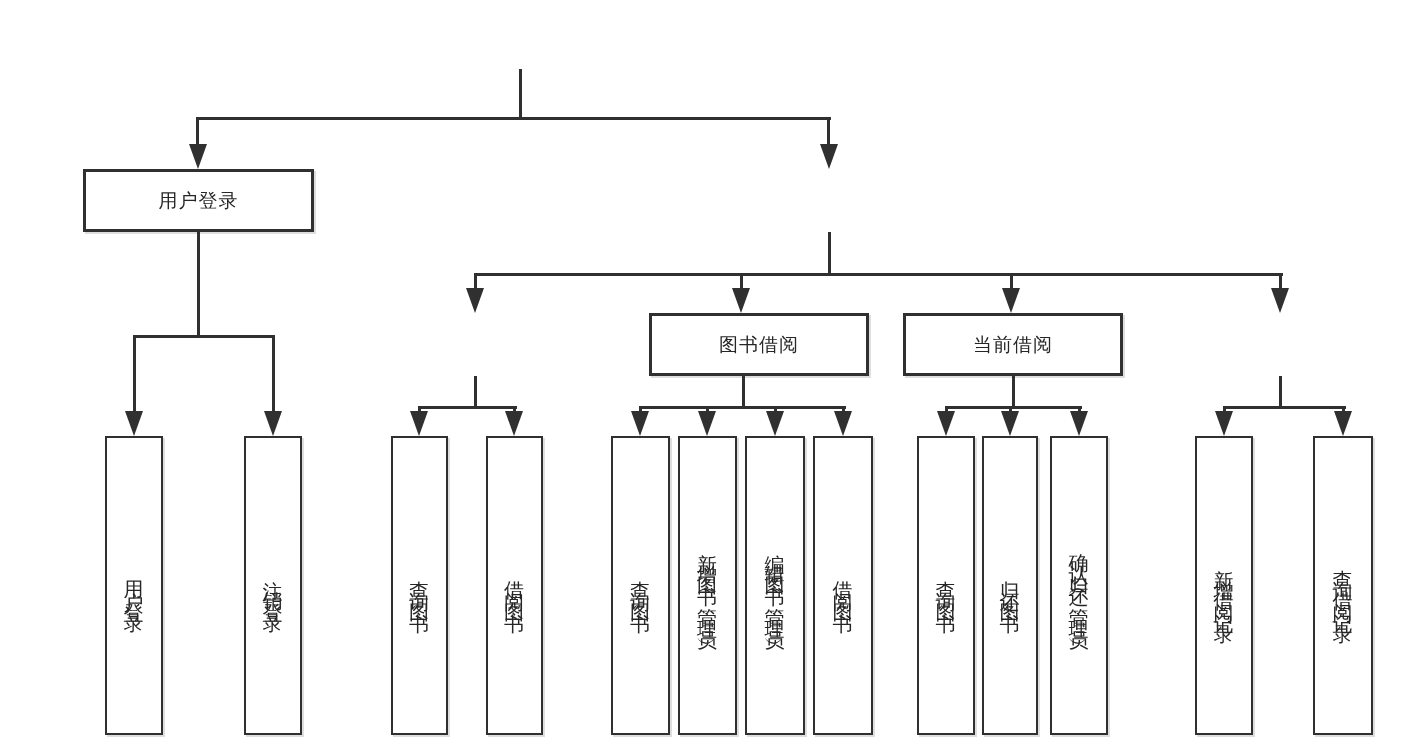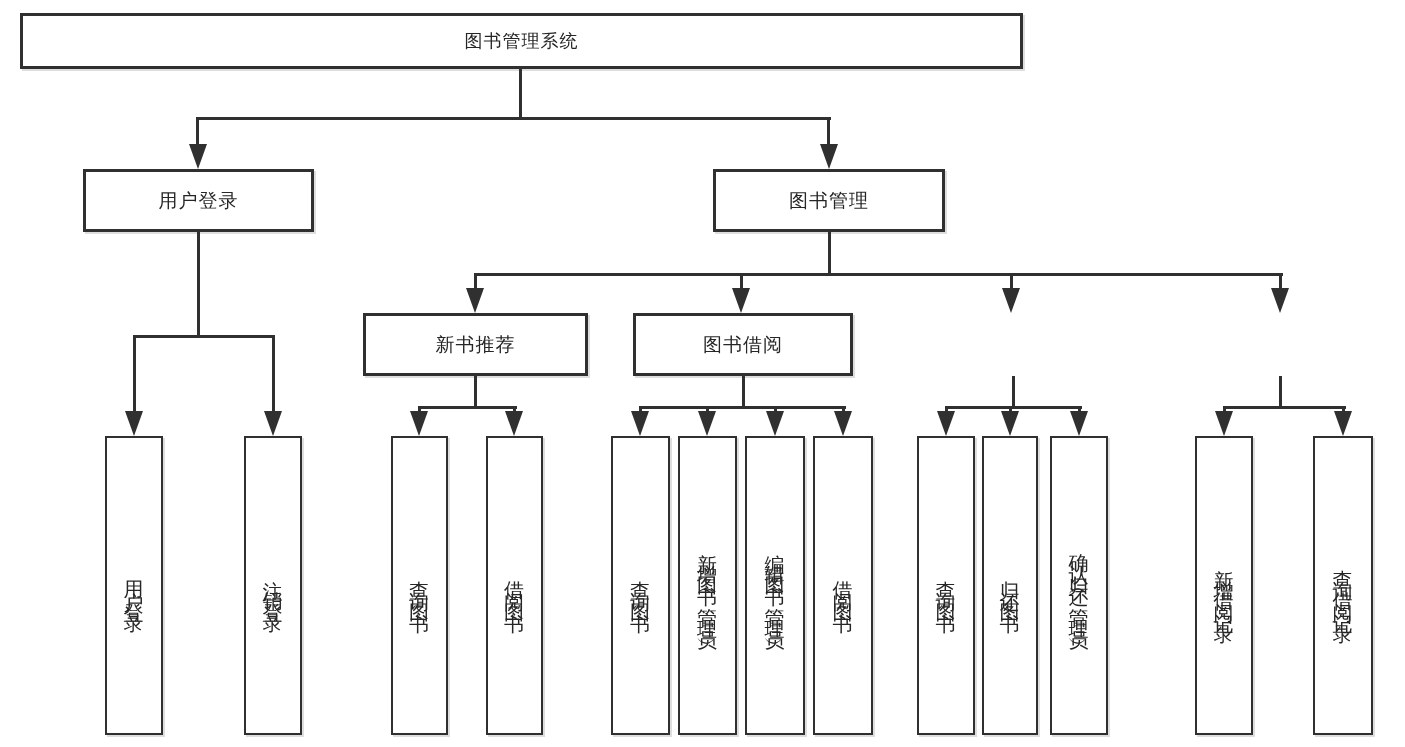--- a/index.html
+++ b/index.html
@@ -30,27 +30,25 @@
   .watermark{
     position:absolute;font-size:20px;color:#9c9c9c;white-space:nowrap;z-index:5;
     text-shadow:0 0 1px rgba(255,255,255,0.6);
   }
 </style>
 </head>
 <body>
 
 <div class="canvas">
 
-  <div class="box hbox rootbox" style="left:20px;top:13px;width:1003px;height:56px">图书管理系统</div>
 
   <div class="box hbox" style="left:83px;top:169px;width:231px;height:63px">用户登录</div>
-  <div class="box hbox" style="left:713px;top:169px;width:232px;height:63px">图书管理</div>
 
-  <div class="box hbox" style="left:363px;top:313px;width:225px;height:63px">新书推荐</div>
-  <div class="box hbox" style="left:633px;top:313px;width:220px;height:63px">图书借阅</div>
+  <div class="box hbox" style="left:649px;top:313px;width:220px;height:63px">图书借阅</div>
+  <div class="box hbox" style="left:903px;top:313px;width:220px;height:63px">当前借阅</div>
 
   <div class="box leaf" style="left:105px;top:436px;width:58px;height:299px">用户登录</div>
   <div class="box leaf" style="left:244px;top:436px;width:58px;height:299px">注销登录</div>
 
   <div class="box leaf" style="left:391px;top:436px;width:57px;height:299px">查询图书</div>
   <div class="box leaf" style="left:486px;top:436px;width:57px;height:299px">借阅图书</div>
 
   <div class="box leaf" style="left:611px;top:436px;width:59px;height:299px">查询图书</div>
   <div class="box leaf" style="left:678px;top:436px;width:59px;height:299px">新增图书（管理员）</div>
   <div class="box leaf" style="left:745px;top:436px;width:60px;height:299px">编辑图书（管理员）</div>

